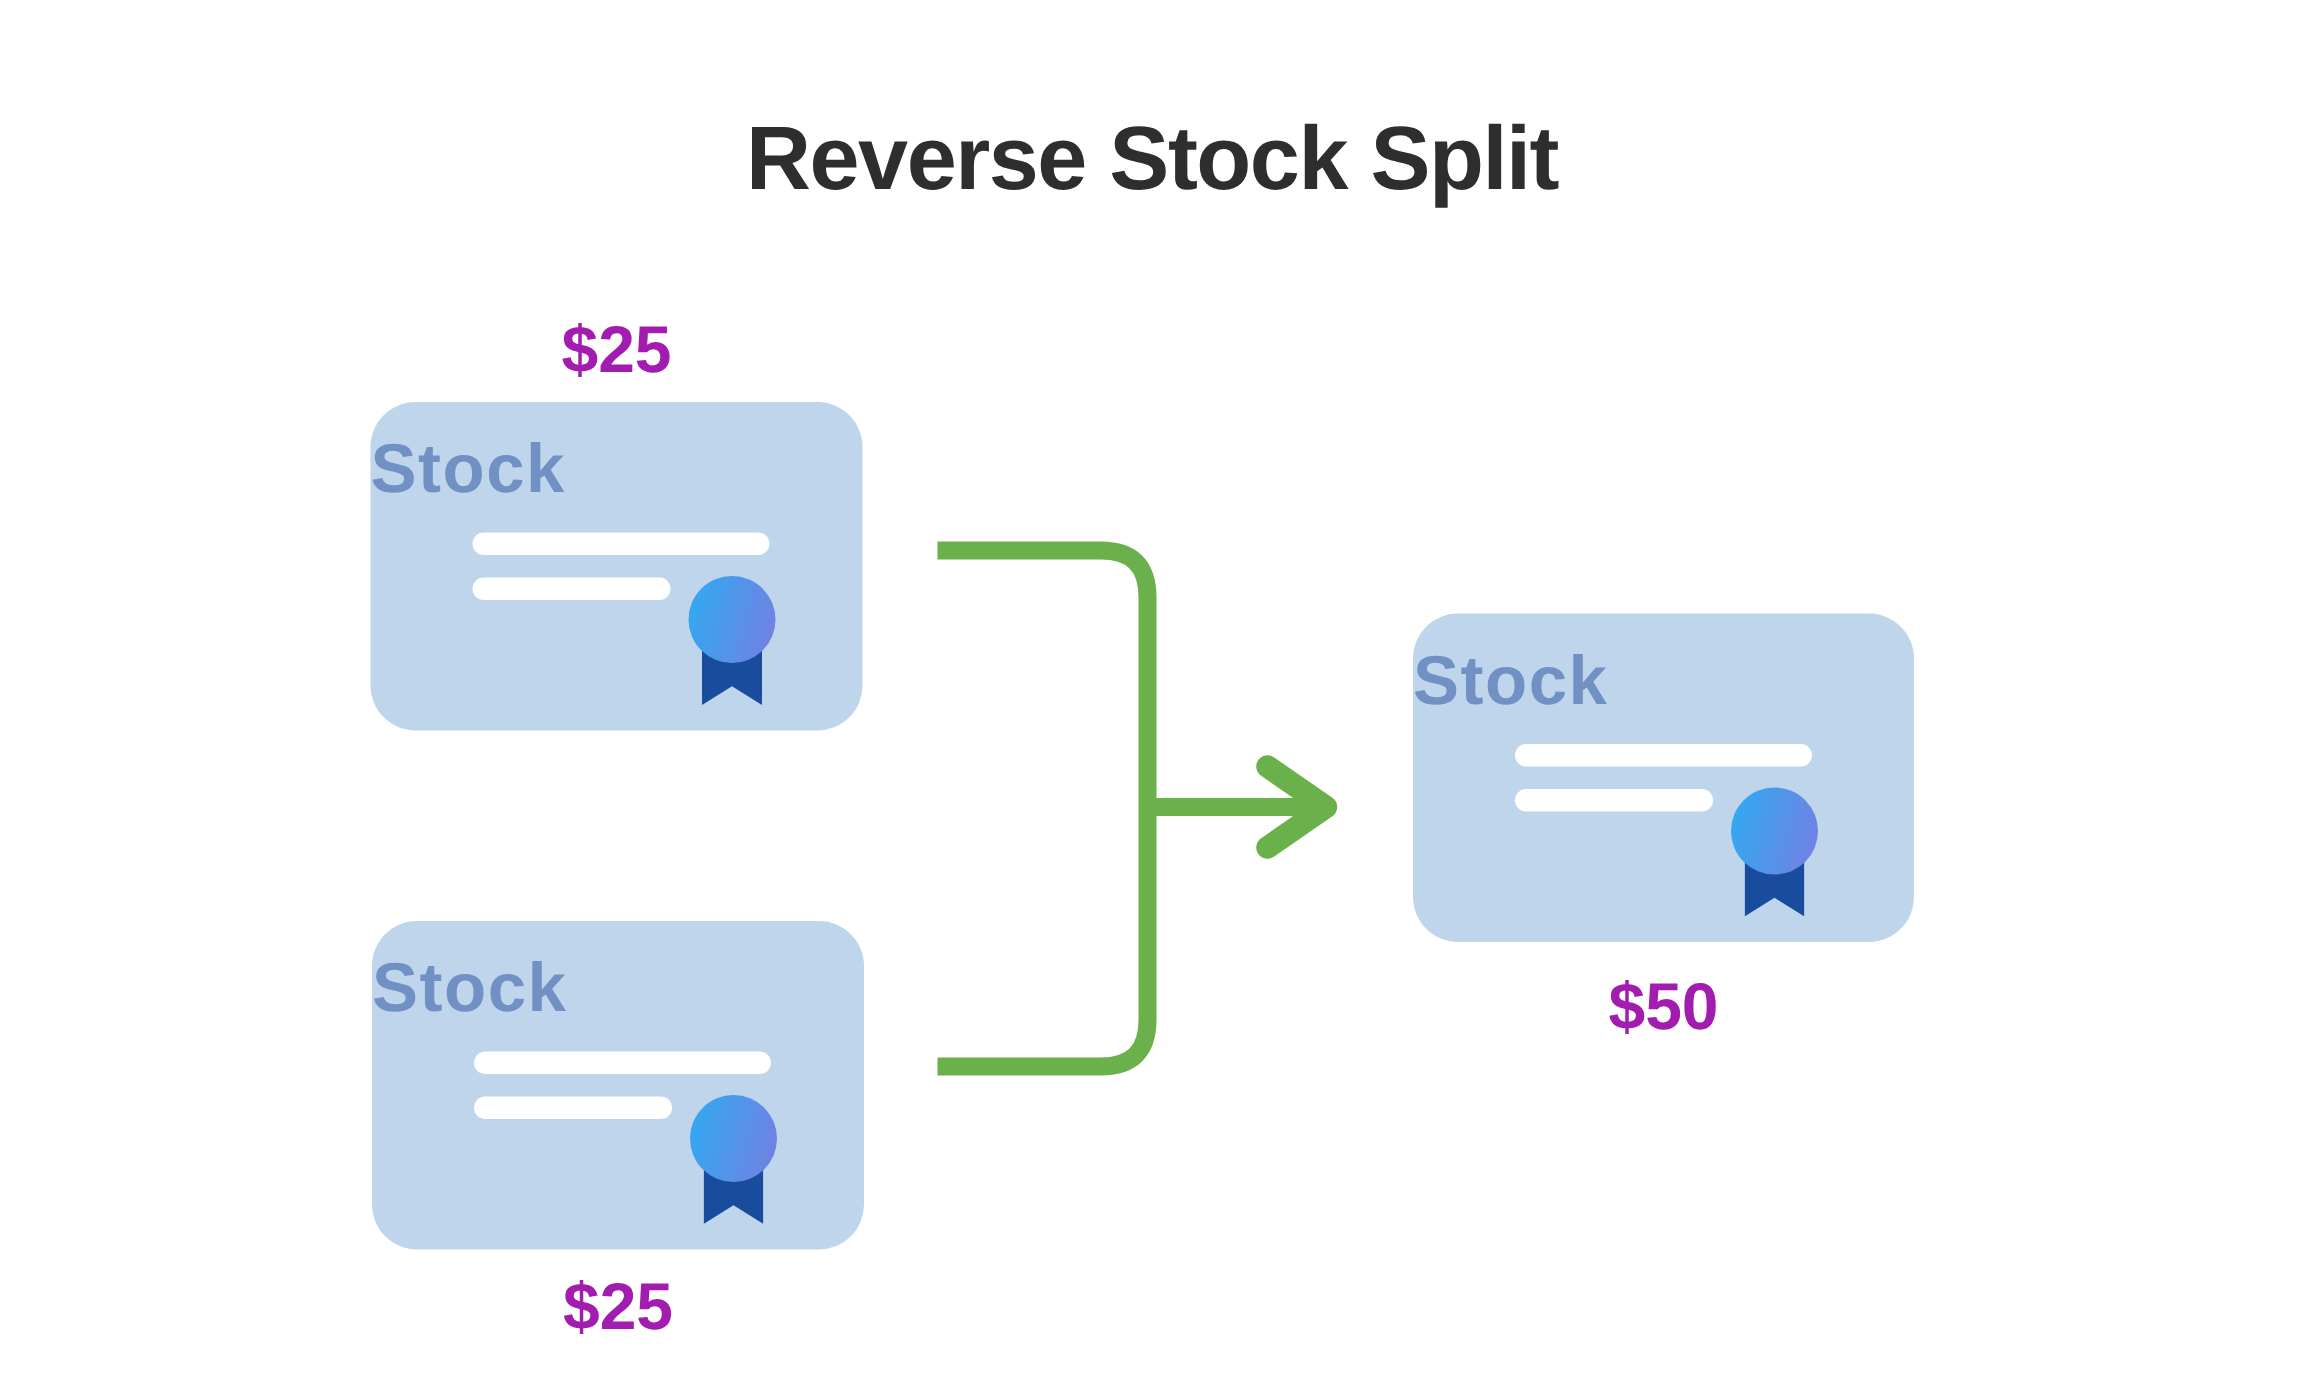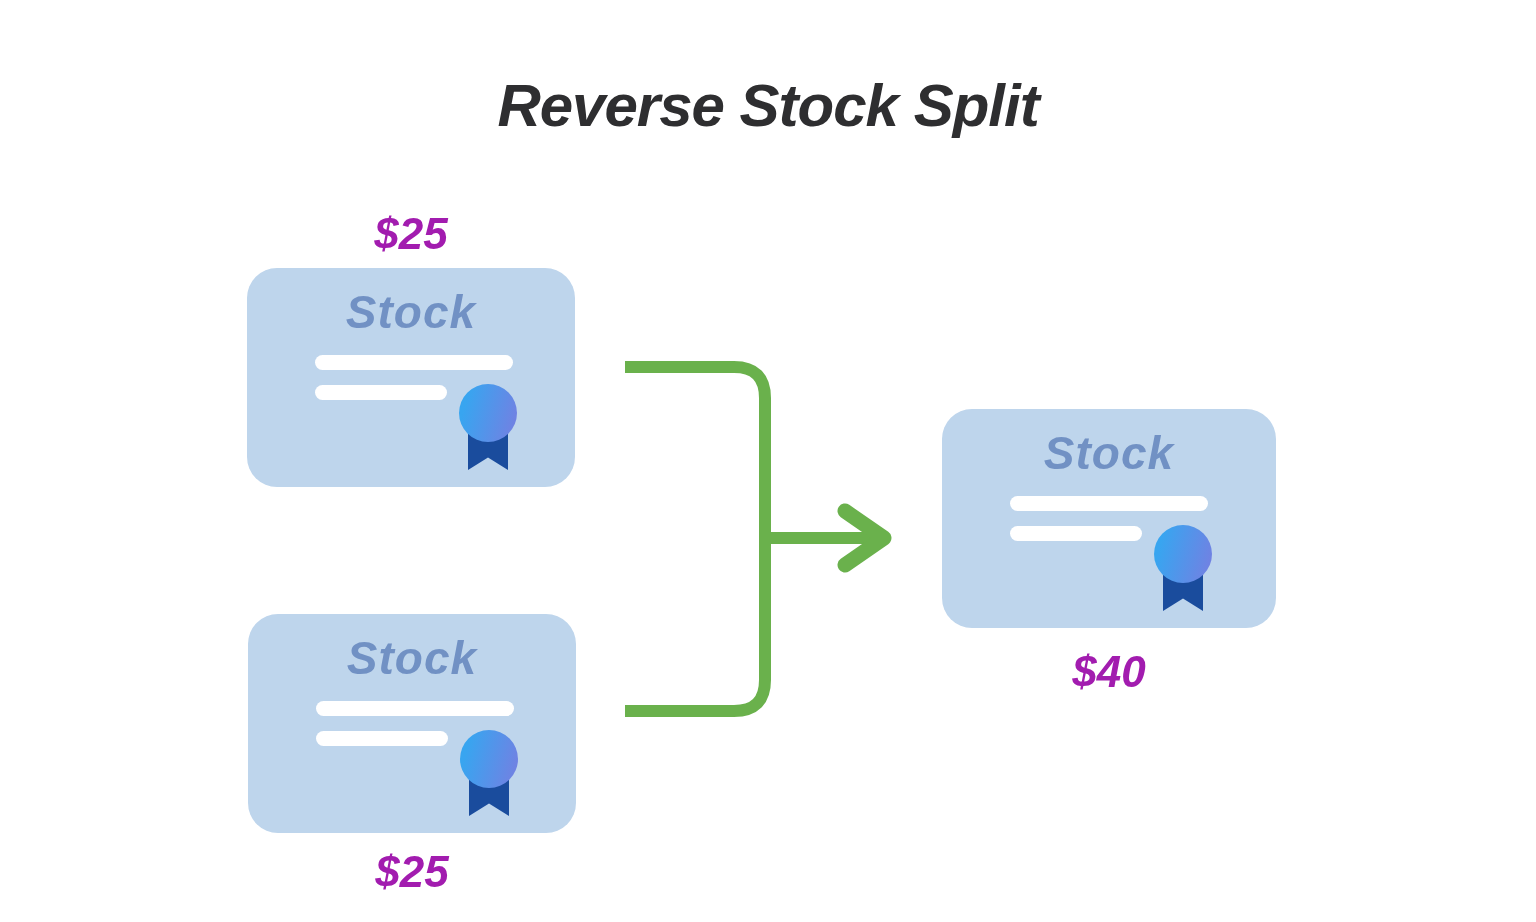--- a/index.html
+++ b/index.html
@@ -7,21 +7,20 @@
     padding: 0;
     background: #ffffff;
     font-family: "Liberation Sans", sans-serif;
   }
   .canvas {
     position: relative;
     width: 1536px;
     height: 922px;
     background: #ffffff;
     overflow: hidden;
-    font-style: italic;
   }
   .title {
     position: absolute;
     top: 76px;
     left: 0;
     width: 1536px;
     margin: 0;
     text-align: center;
     font-size: 60px;
     line-height: 60px;
@@ -37,21 +36,21 @@
     border-radius: 30px;
   }
   .card-a { left: 247px; top: 268px; }
   .card-b { left: 248px; top: 614px; }
   .card-c { left: 942px; top: 409px; width: 334px; }
   .stock-label {
     position: absolute;
     top: 21px;
     left: 0;
     right: 0;
-    text-align: center;
+    text-align: left;
     font-size: 46px;
     line-height: 46px;
     font-weight: 700;
     letter-spacing: 1px;
     color: #7191c4;
   }
   .cert-line {
     position: absolute;
     background: #ffffff;
     height: 15px;
@@ -138,21 +137,21 @@
   <div class="card card-c">
     <div class="stock-label">Stock</div>
     <div class="cert-line line1"></div>
     <div class="cert-line line2"></div>
     <div class="seal">
       <div class="ribbon"></div>
       <div class="medal"></div>
     </div>
   </div>
 
-  <div class="price price-c">$40</div>
+  <div class="price price-c">$50</div>
 
   <svg class="connector" viewBox="600 340 320 410" xmlns="http://www.w3.org/2000/svg" aria-hidden="true">
     <path d="M625 367 L734 367 Q765 367 765 398 L765 680 Q765 711 734 711 L625 711" fill="none" stroke="#6ab14c" stroke-width="12" stroke-linecap="butt"></path>
     <path d="M765 538 L872 538" fill="none" stroke="#6ab14c" stroke-width="12" stroke-linecap="butt"></path>
     <path d="M845 511 L884 538 L845 565" fill="none" stroke="#6ab14c" stroke-width="15" stroke-linecap="round" stroke-linejoin="round"></path>
   </svg>
 
 </div>
 
 </body></html>

